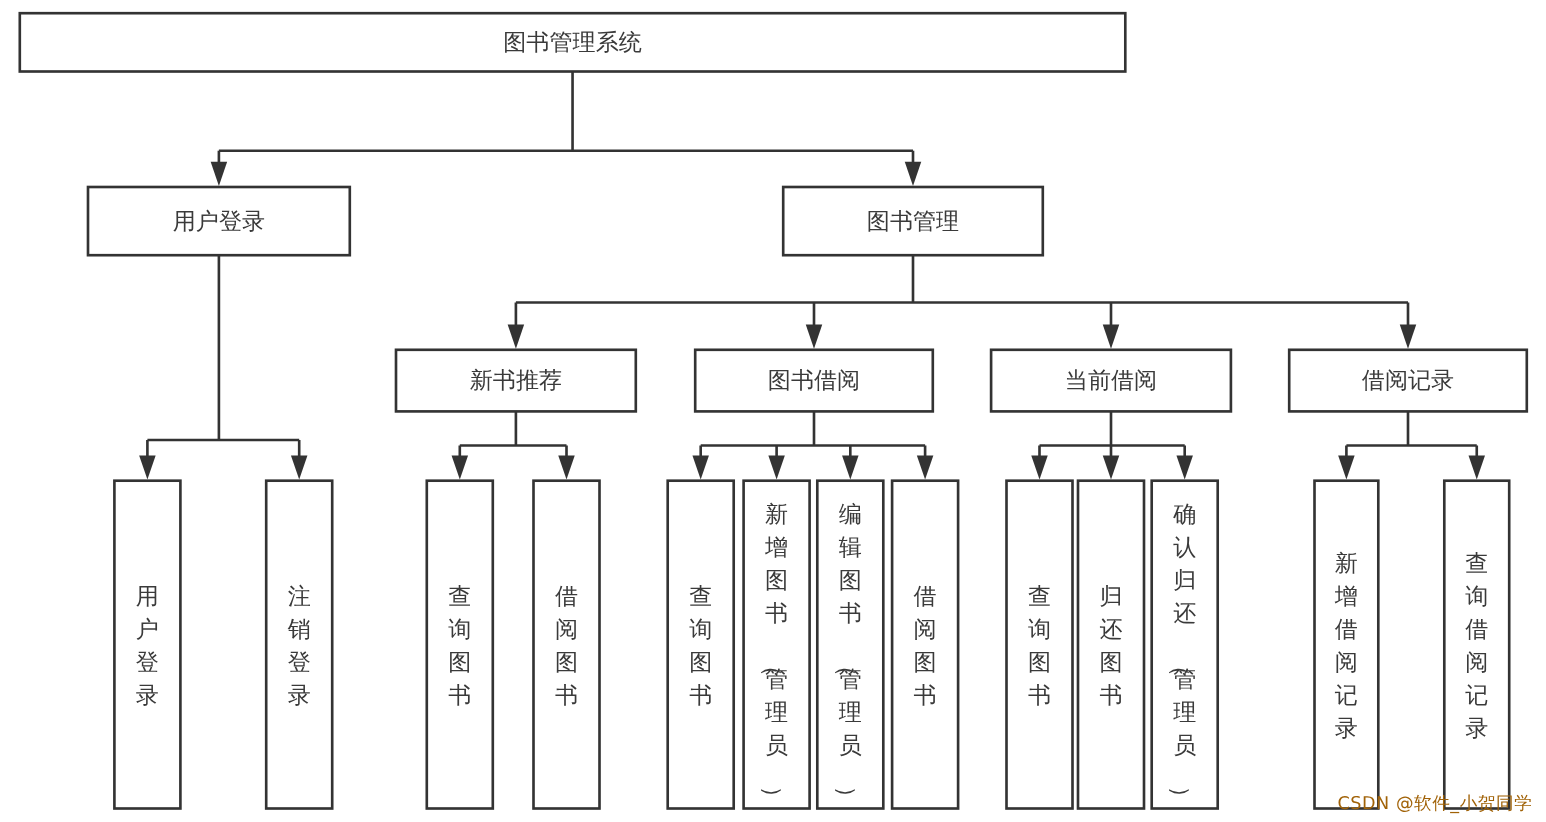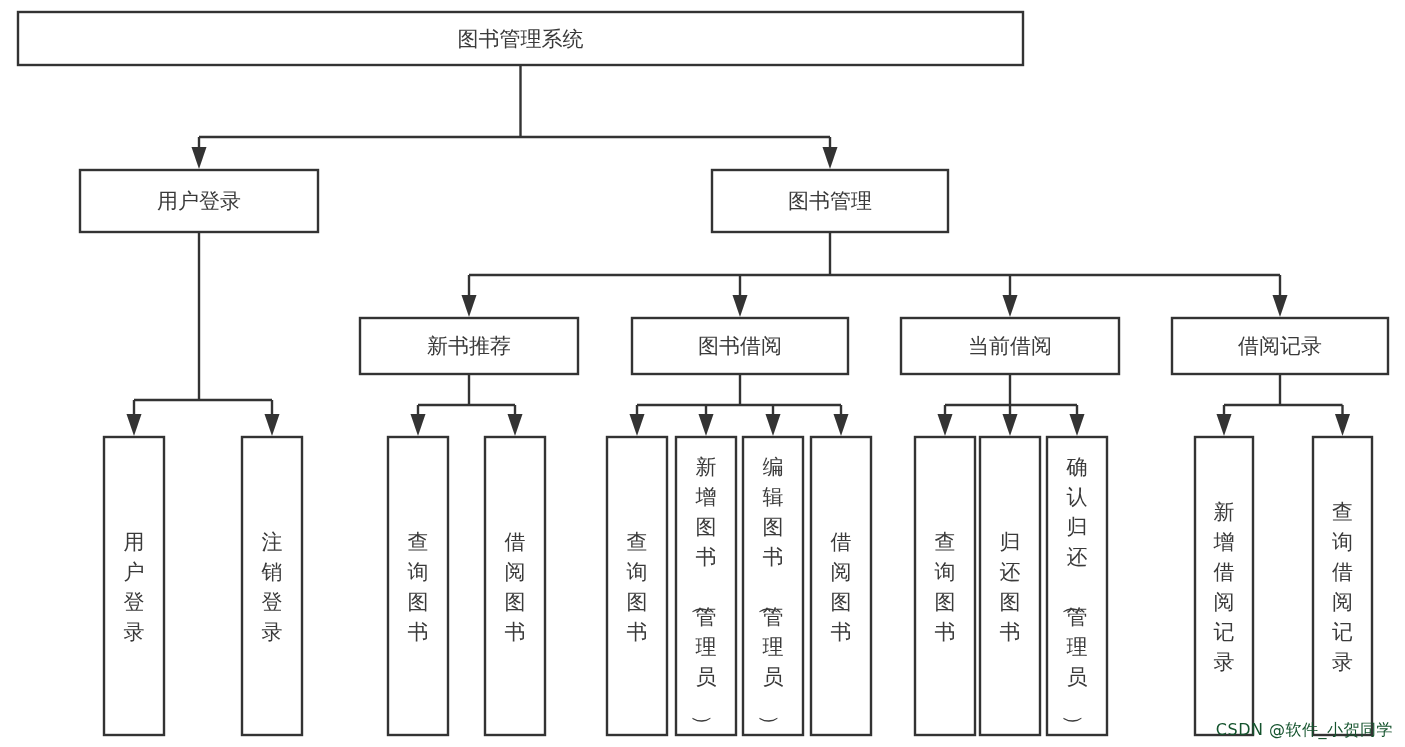--- a/index.html
+++ b/index.html
@@ -54,21 +54,21 @@
     fill: #3a3a3a;
     font-family: "DejaVu Sans", "Liberation Sans", sans-serif;
     font-size: 21px;
   }
   .watermark-text {
     position: absolute;
     right: 12px;
     bottom: 6px;
     font-family: "DejaVu Sans", "Liberation Sans", sans-serif;
     font-size: 16px;
-    color: #14532d;
+    color: #a16207;
     letter-spacing: 0.5px;
     white-space: nowrap;
     pointer-events: none;
   }
 </style>
 </head>
 <body>
 
 <div id="diagram-root">
   <svg class="diagram-canvas" viewBox="0 0 1405 747" preserveAspectRatio="none" xmlns="http://www.w3.org/2000/svg">

